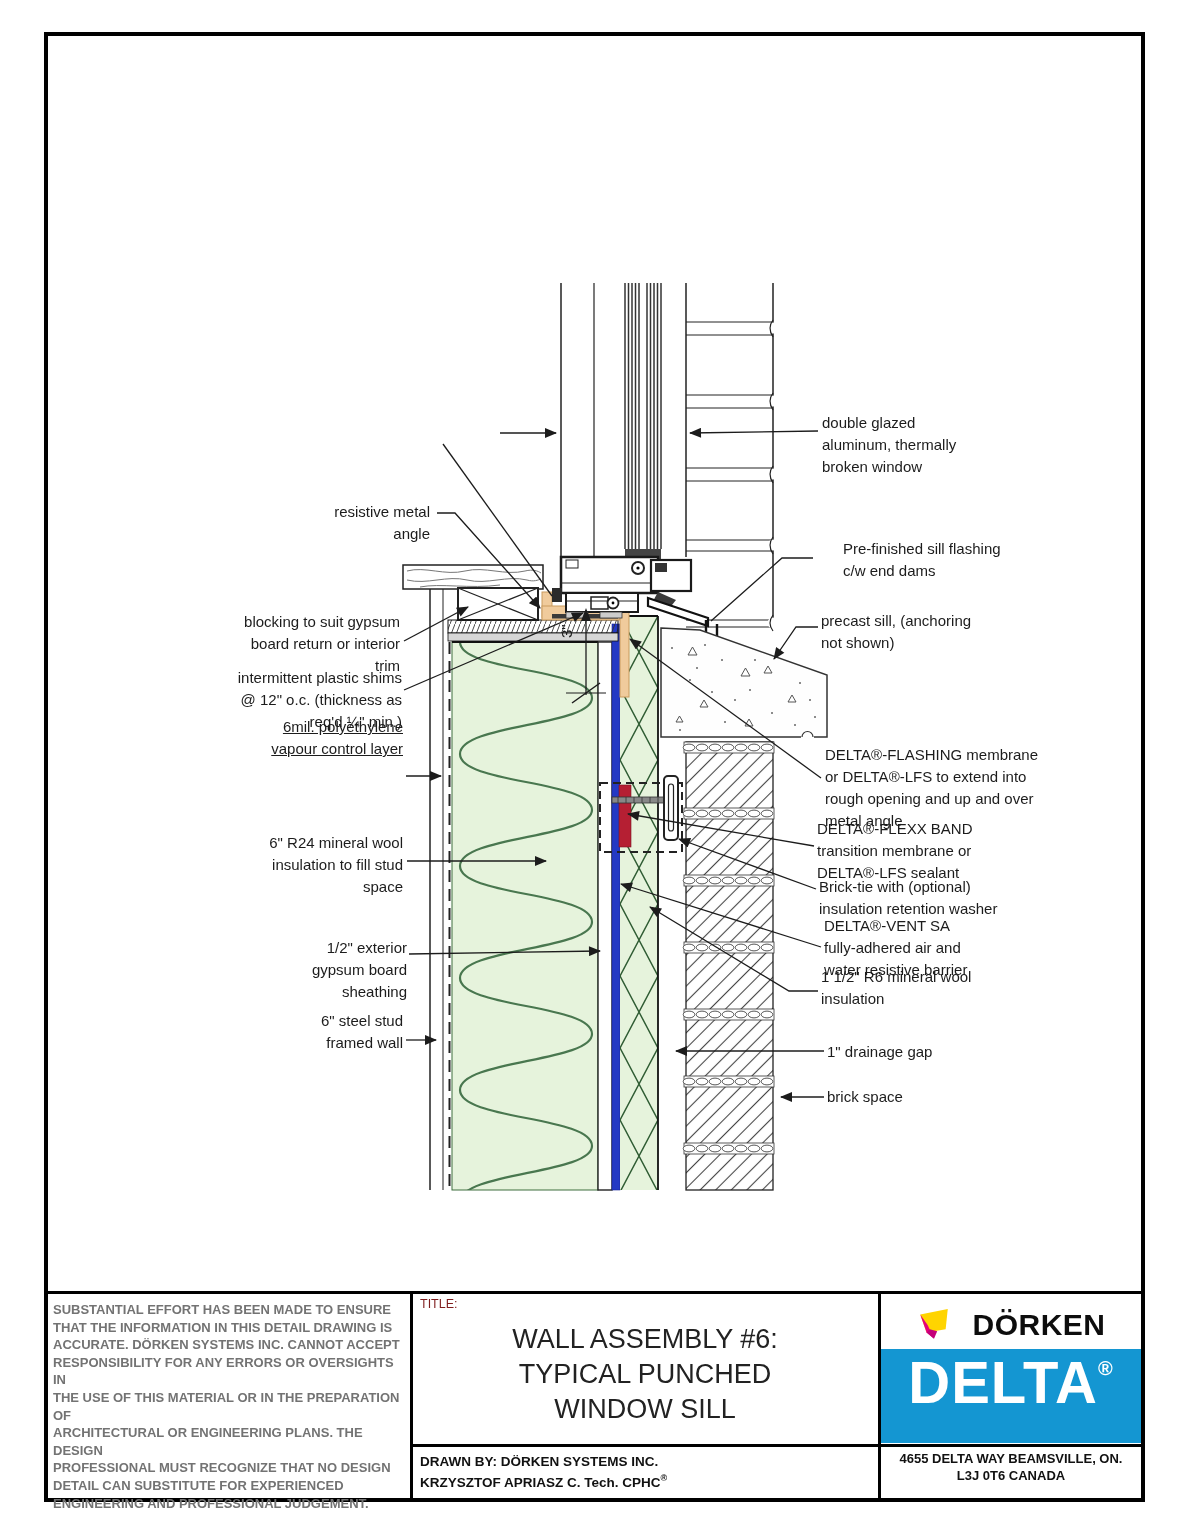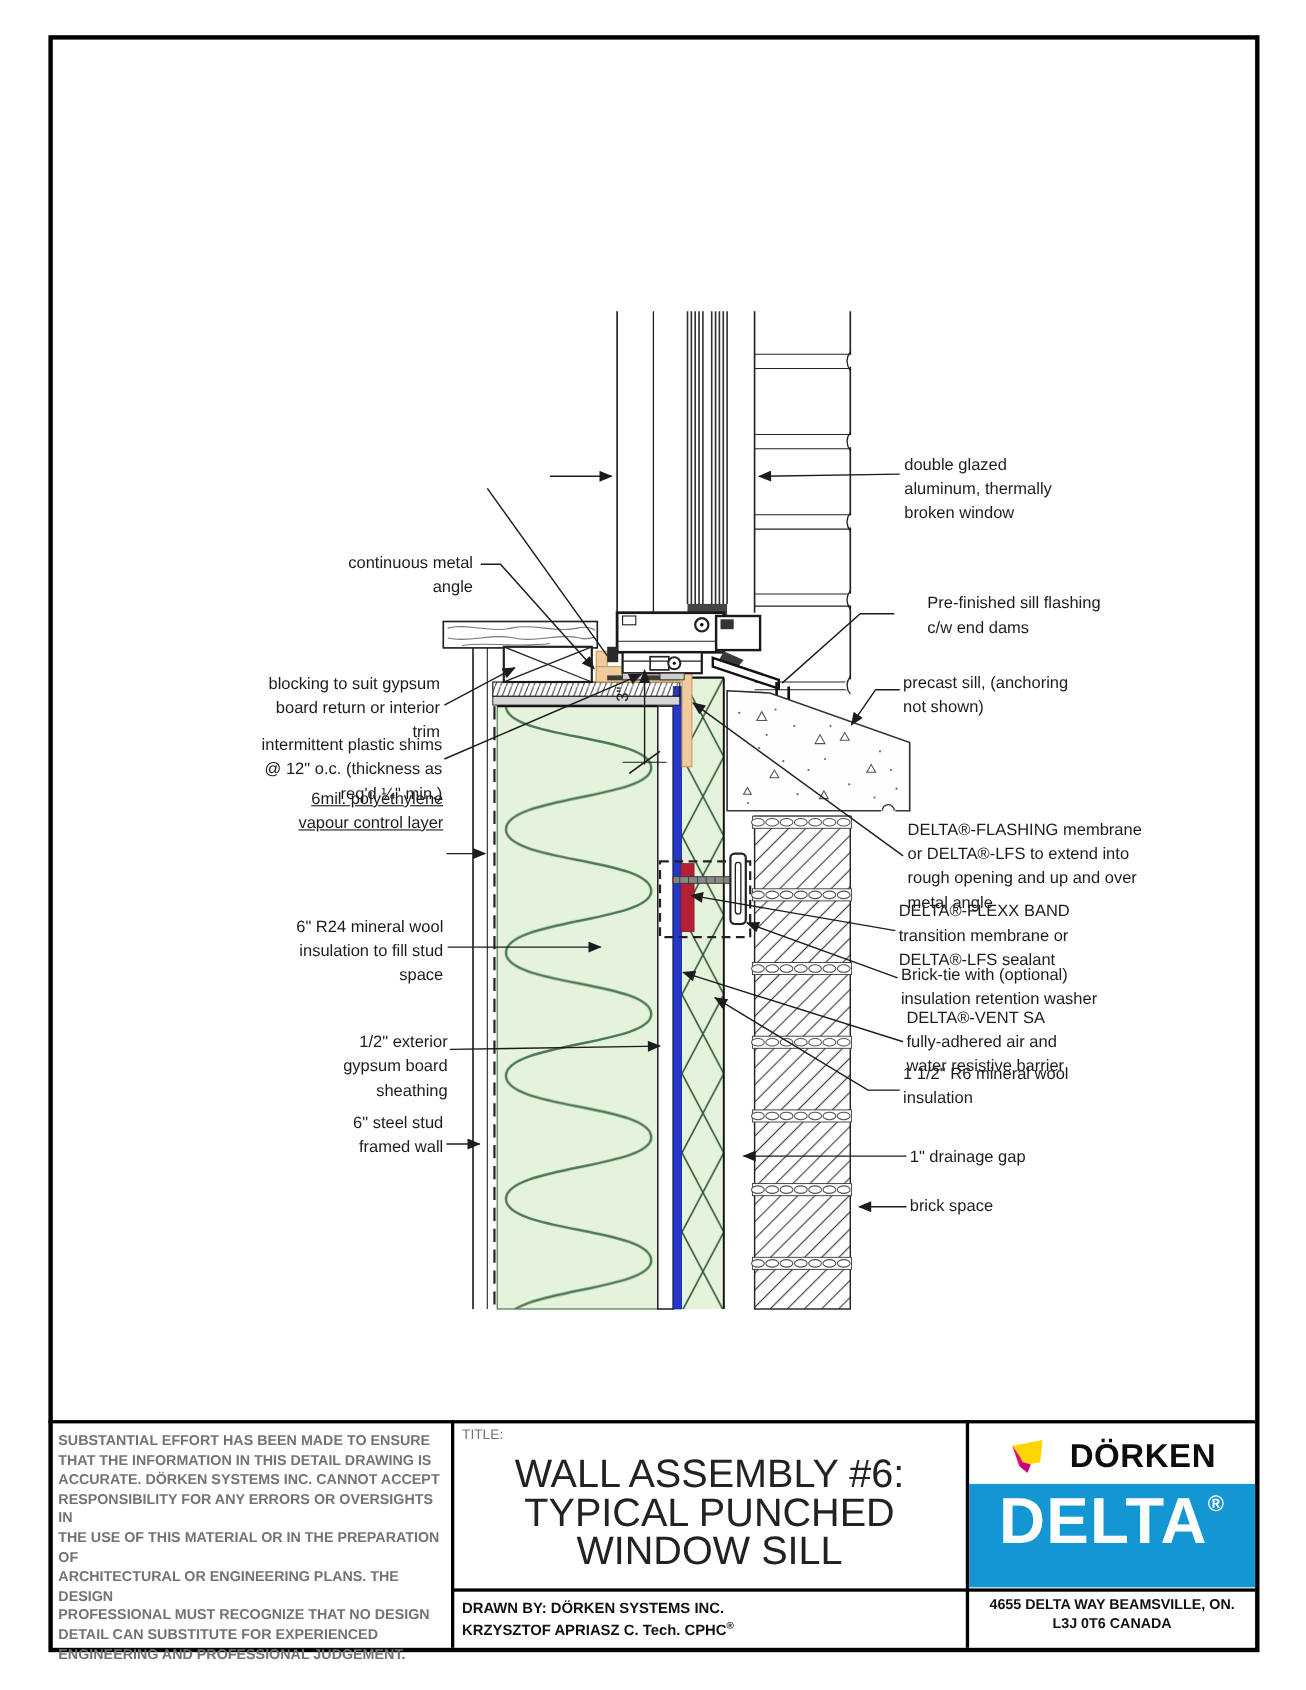--- a/index.html
+++ b/index.html
@@ -5,22 +5,22 @@
   html,body{margin:0;padding:0;background:#fff;}
   .page{position:relative;width:1187px;height:1536px;background:#fff;font-family:"Liberation Sans",sans-serif;overflow:hidden;}
   .frame{position:absolute;left:44px;top:32px;width:1093px;height:1462px;border:4px solid #000;}
   .hline,.vline{position:absolute;background:#000;}
   .lbl{position:absolute;white-space:pre-line;color:#1c1c1c;font-size:15px;line-height:22px;}
   .lbl.r{text-align:right;}
   .drawing-svg{position:absolute;left:0;top:0;}
   .dim3{position:absolute;left:558px;top:638px;font-size:15px;color:#1c1c1c;transform:rotate(-90deg);transform-origin:left top;}
   
   .disclaimer{position:absolute;left:53px;top:1301px;width:352px;font-size:13px;font-weight:bold;line-height:17.6px;color:#737373;white-space:pre-line;}
-  .titlelabel{position:absolute;left:420px;top:1297px;font-size:12.5px;color:#737373;}
-  .dwgtitle{position:absolute;left:412px;top:1322px;width:466px;text-align:center;font-size:36px;line-height:35px;color:#222;white-space:pre-line;}
+  .titlelabel{position:absolute;left:420px;top:1297px;font-size:12.5px;color:#7f1d1d;}
+  .dwgtitle{position:absolute;left:412px;top:1322px;width:466px;text-align:center;font-size:27px;line-height:35px;color:#222;white-space:pre-line;}
   .drawnby{position:absolute;left:420px;top:1453px;font-size:13.5px;font-weight:bold;line-height:17px;color:#111;white-space:pre-line;}
   .drawnby sup{font-size:9px;}
   .dorken-row{position:absolute;left:881px;top:1303px;width:260px;height:44px;display:flex;align-items:center;justify-content:center;gap:20px;}
   .dorken-text{font-size:30px;font-weight:bold;color:#0d0d0d;letter-spacing:0.5px;}
   .delta-band{position:absolute;left:881px;top:1349px;width:260px;height:94px;background:#1496d2;display:flex;align-items:flex-start;justify-content:center;}
   .delta-text{color:#fff;font-size:58px;font-weight:bold;letter-spacing:1px;transform:scaleY(1.02);}
   .delta-text sup{font-size:20px;vertical-align:28px;}
   .address{position:absolute;left:881px;top:1450px;width:260px;text-align:center;font-size:13px;font-weight:bold;line-height:17px;color:#111;white-space:pre-line;}
 </style>
 </head>
@@ -263,21 +263,21 @@
       <path d="M816,889 L679,839" marker-end="url(#arr)"></path>
       <path d="M821,947 L621,884" marker-end="url(#arr)"></path>
       <path d="M818,991 L789,991 L650,907" marker-end="url(#arr)"></path>
       <path d="M824,1051 L676,1051" marker-end="url(#arr)"></path>
       <path d="M824,1097 L781,1097" marker-end="url(#arr)"></path>
     </g>
   </svg>
 
   <div class="dim3">3"</div>
 
-  <div class="lbl r" style="left:170px;top:501px;width:260px;">continuous metal
+  <div class="lbl r" style="left:170px;top:501px;width:260px;">resistive metal
 angle</div>
   <div class="lbl r" style="left:140px;top:611px;width:260px;">blocking to suit gypsum
 board return or interior
 trim</div>
   <div class="lbl r" style="left:142px;top:667px;width:260px;">intermittent plastic shims
 @ 12" o.c. (thickness as
 req'd ¼" min.)</div>
   <div class="lbl r" style="left:143px;top:716px;width:260px;text-decoration:underline;">6mil. polyethylene
 vapour control layer</div>
   <div class="lbl r" style="left:143px;top:832px;width:260px;">6"  R24 mineral wool

